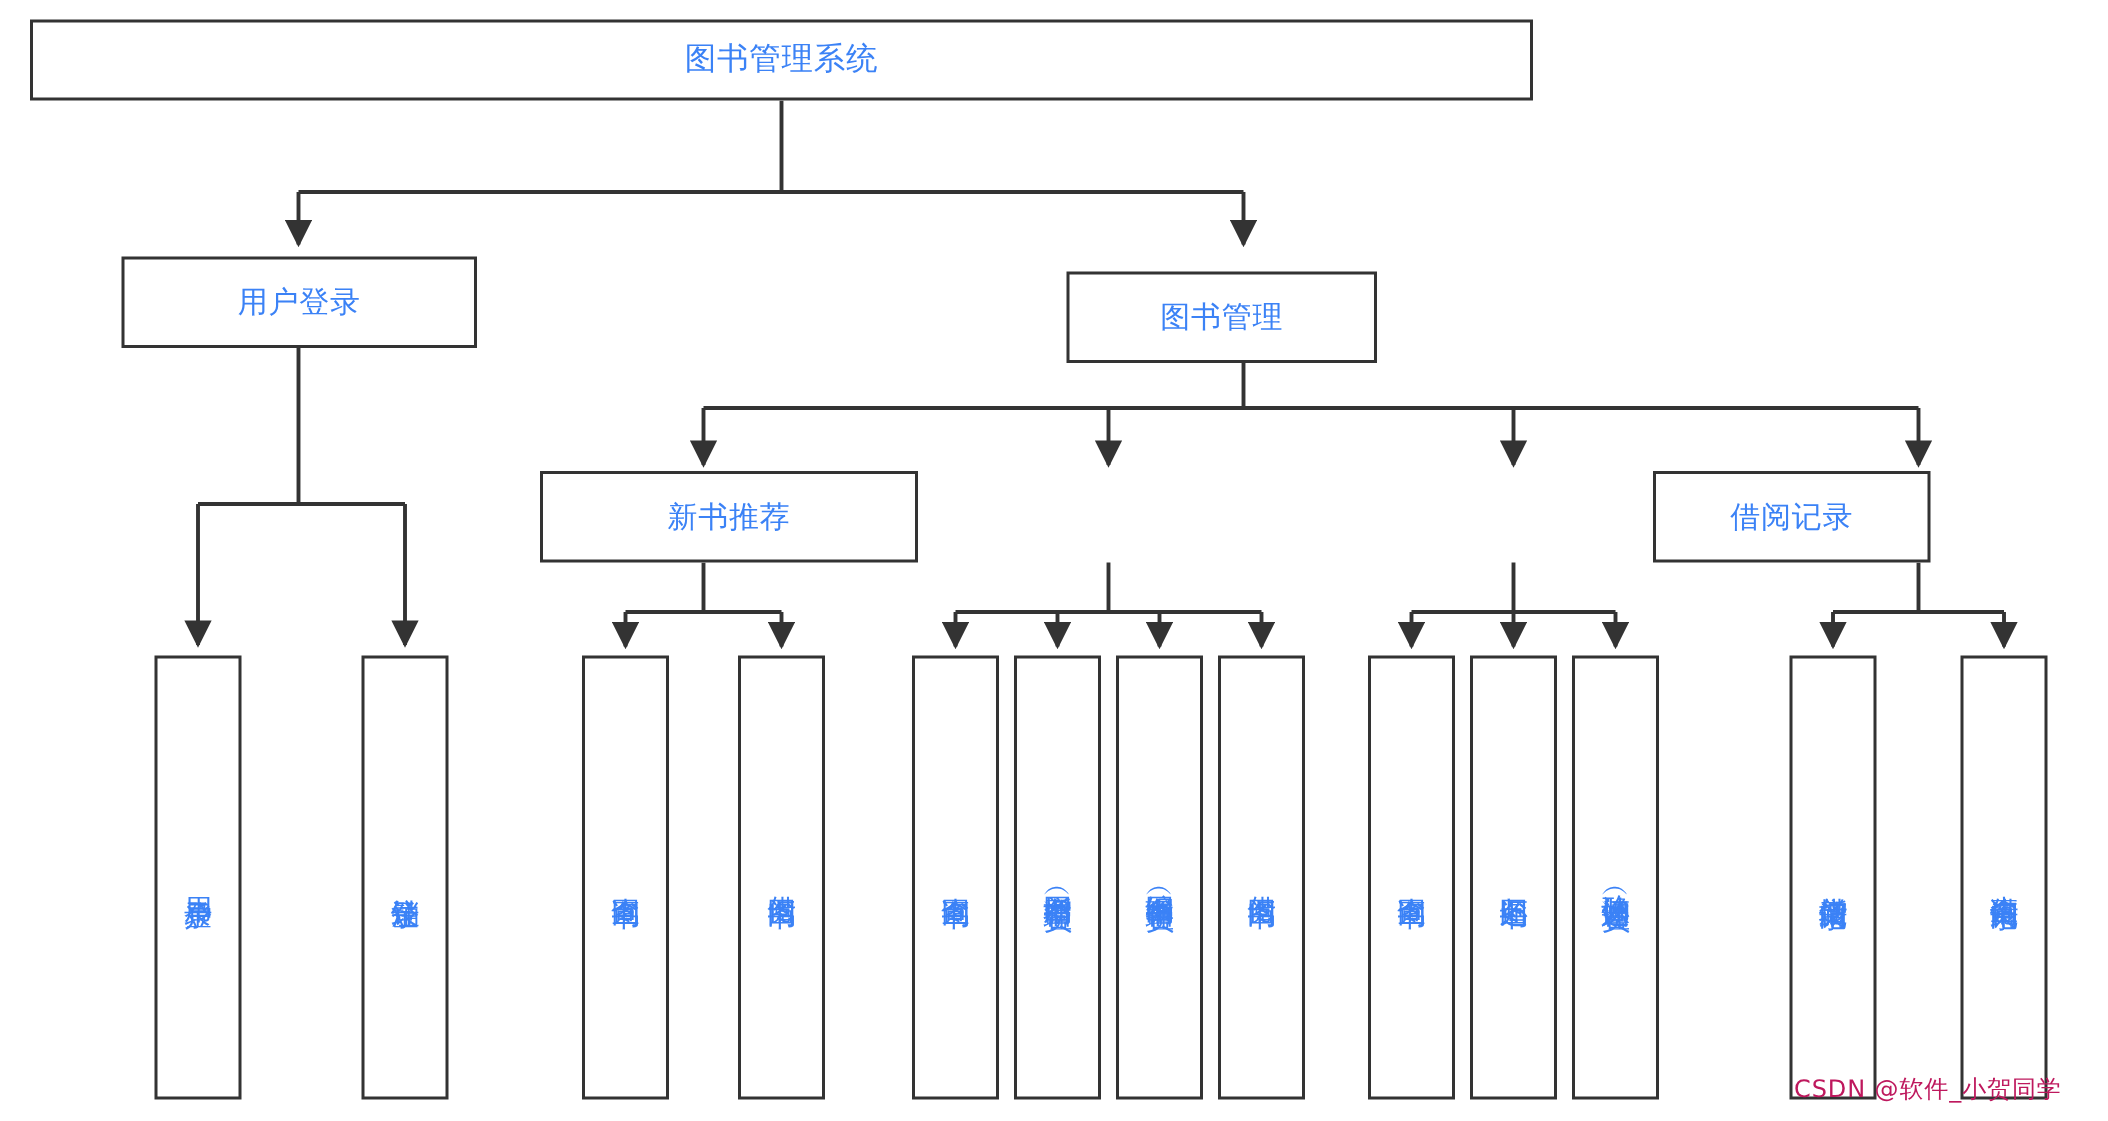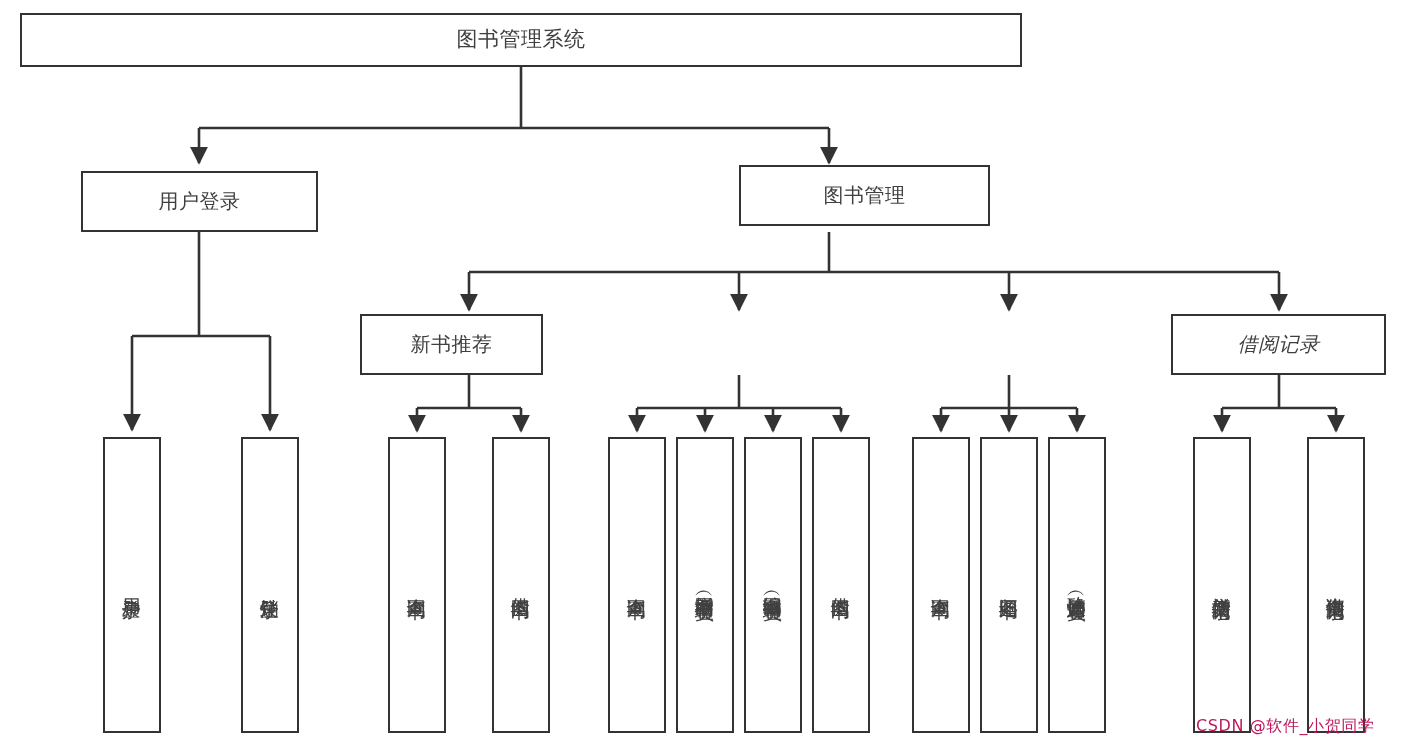--- a/index.html
+++ b/index.html
@@ -30,21 +30,21 @@
     position: absolute;
     box-sizing: border-box;
     background: #ffffff;
     border: 2px solid #333333;
     display: flex;
     align-items: center;
     justify-content: center;
     z-index: 2;
   }
   .node-label {
-    color: #404040;
+    color: #3b82f6;
     font-size: 20px;
     line-height: 1.12;
     letter-spacing: 0.5px;
     text-align: center;
     white-space: nowrap;
   }
   .node.vertical .node-label {
     writing-mode: vertical-rl;
     text-orientation: upright;
     font-size: 19px;
@@ -117,28 +117,28 @@
     </g>
   </svg>
 
   <div class="node root" style="left:20px; top:13px; width:1002px; height:54px;">
     <span class="node-label">图书管理系统</span>
   </div>
 
   <div class="node" style="left:81px; top:171px; width:237px; height:61px;">
     <span class="node-label">用户登录</span>
   </div>
-  <div class="node" style="left:711px; top:165px; width:251px; height:61px;margin-left:28px;">
+  <div class="node" style="left:711px; top:181px; width:207px; height:61px;">
     <span class="node-label">图书管理</span>
   </div>
 
-  <div class="node" style="left:360px; top:314px; width:183px; height:61px;">
+  <div class="node" style="left:360px; top:314px; width:252px; height:61px;">
     <span class="node-label">新书推荐</span>
   </div>
-  <div class="node" style="left:1171px; top:314px; width:215px; height:61px;font-style:italic;">
+  <div class="node" style="left:1102px; top:314px; width:185px; height:61px;">
     <span class="node-label">借阅记录</span>
   </div>
 
   <div class="node vertical" style="left:103px; top:437px; width:58px; height:296px;">
     <span class="node-label">用户登录</span>
   </div>
   <div class="node vertical" style="left:241px; top:437px; width:58px; height:296px;">
     <span class="node-label">注销登录</span>
   </div>
 

